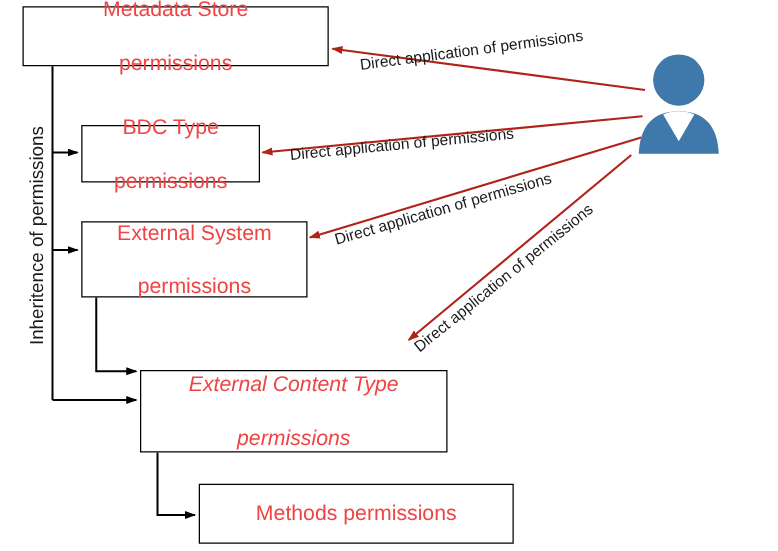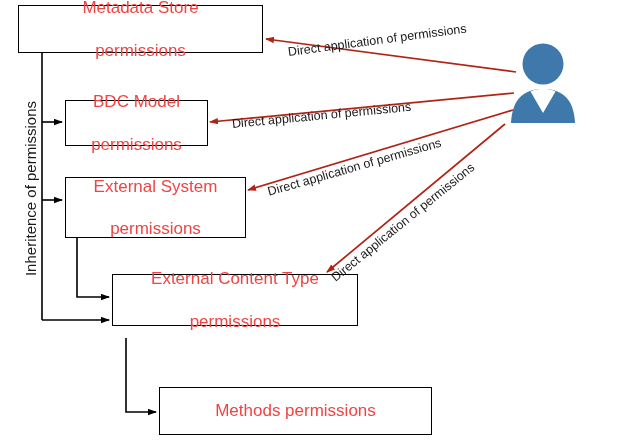--- a/index.html
+++ b/index.html
@@ -113,32 +113,32 @@
       <path d="M513,110 L248,190" marker-end="url(#arrow-red)"></path>
       <path d="M505,124 L327,272" marker-end="url(#arrow-red)"></path>
     </g>
   </svg>
 
   <div class="node-box" style="left:18px; top:5px; width:245px; height:48px;">
     <span><span>Metadata Store</span><br><span>permissions</span></span>
   </div>
 
   <div class="node-box" style="left:65px; top:100px; width:143px; height:46px;">
-    <span><span>BDC Model</span><br><span>permissions</span></span>
+    <span><span>BDC Type</span><br><span>permissions</span></span>
   </div>
 
   <div class="node-box" style="left:65px; top:177px; width:181px; height:61px;">
     <span><span>External System</span><br><span>permissions</span></span>
   </div>
 
-  <div class="node-box" style="left:112px; top:274px; width:246px; height:52px;">
+  <div class="node-box" style="left:112px; top:296px; width:246px; height:66px;font-style:italic;">
     <span><span>External Content Type</span><br><span>permissions</span></span>
   </div>
 
-  <div class="node-box" style="left:159px; top:387px; width:273px; height:48px;">
+  <div class="node-box" style="left:159px; top:387px; width:252px; height:48px;">
     <span>Methods permissions</span>
   </div>
 
   <div class="axis-label">Inheritence of permissions</div>
 
   <div class="actor-icon">
     <svg viewBox="0 0 70 82" width="70" height="82" xmlns="http://www.w3.org/2000/svg">
       <circle cx="35" cy="21" r="20.5" fill="#3f78ab"></circle>
       <path d="M35,46 C14,46 4,58 3,80 L67,80 C66,58 56,46 35,46 Z" fill="#3f78ab"></path>
       <path d="M22.5,48.5 L35,70 L47.5,48.5 C43.5,46.6 39.4,46 35,46 C30.6,46 26.5,46.6 22.5,48.5 Z" fill="#ffffff"></path>

